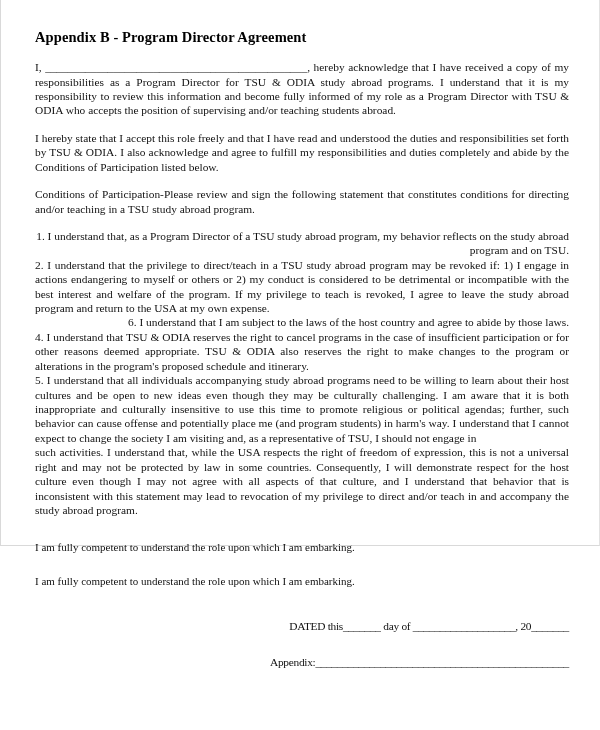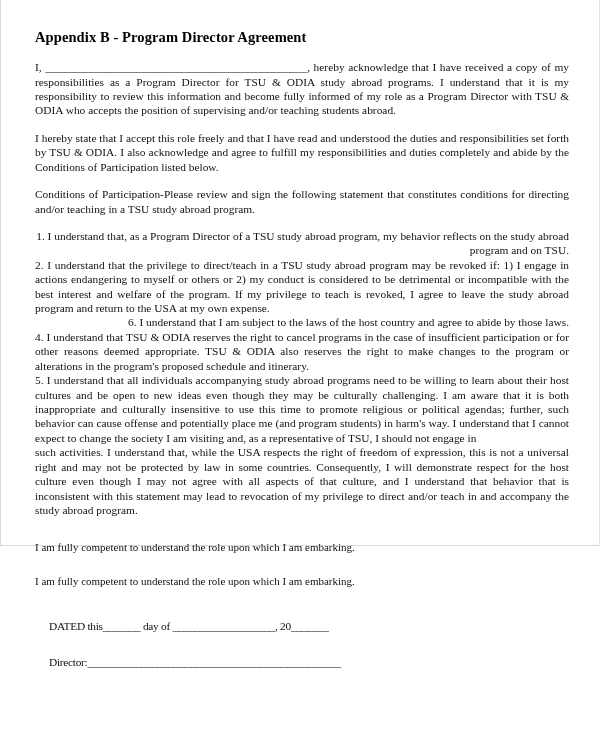--- a/index.html
+++ b/index.html
@@ -78,21 +78,21 @@
     color: #111;
   }
 
   .sig-block {
     padding-left: 14px;
   }
 
   .sig-line {
     font-size: 11.4px;
     line-height: 1.35;
-    text-align: left;
+    text-align: right;
     margin: 0;
     color: #111;
     white-space: pre;
   }
 
   .fill {
     letter-spacing: -0.3px;
   }
 </style>
 </head>
@@ -125,16 +125,16 @@
 
   <p class="statement">I am fully competent to understand the role upon which I am embarking.</p>
 
   <div class="spacer-lg"></div>
 
   <div class="sig-block">
     <p class="sig-line fill">DATED this_______ day of ___________________, 20_______</p>
 
     <div class="spacer-md"></div>
 
-    <p class="sig-line fill">Director:_______________________________________________</p>
+    <p class="sig-line fill">Appendix:_______________________________________________</p>
   </div>
 
 </div>
 
 </body></html>

